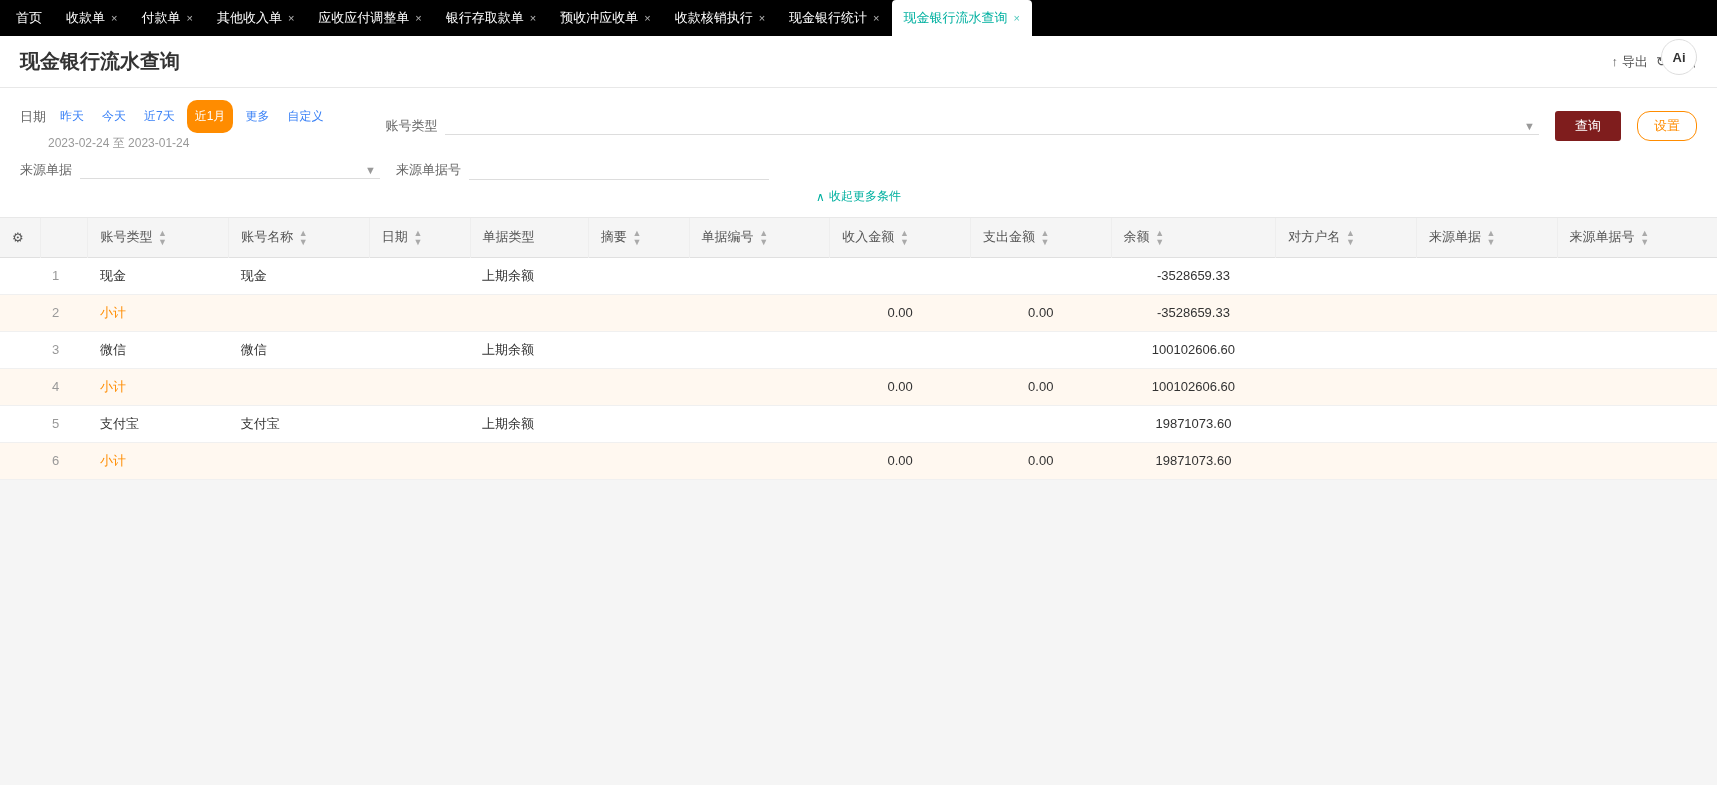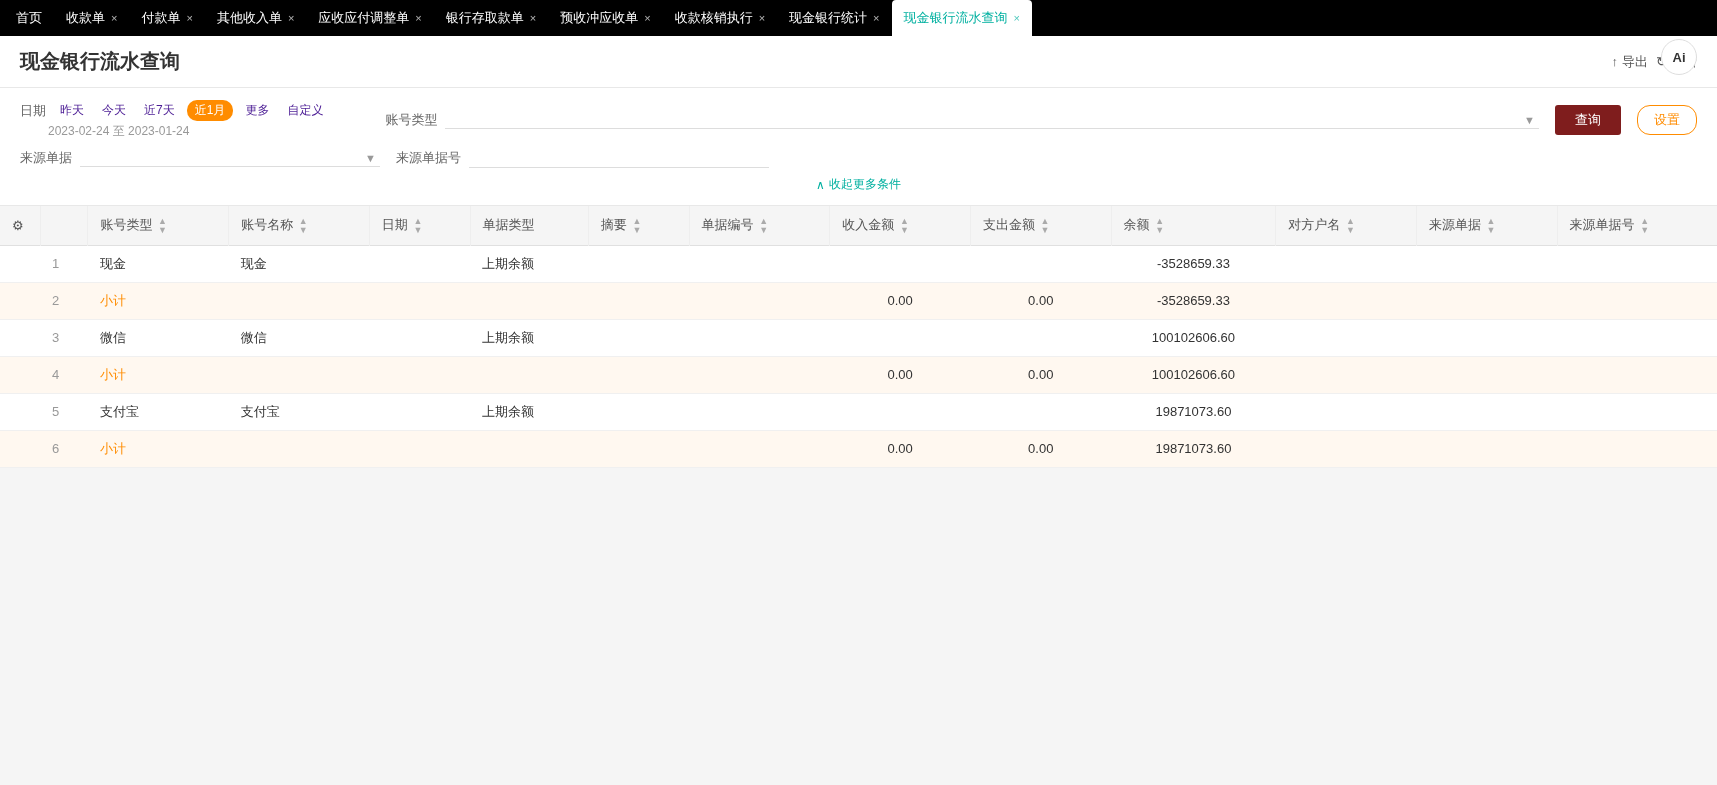--- a/index.html
+++ b/index.html
@@ -84,29 +84,29 @@
       white-space: nowrap;
     }
     .date-shortcuts {
       display: flex;
       align-items: center;
       gap: 6px;
     }
     .date-shortcut-btn {
       padding: 2px 6px;
       cursor: pointer;
-      color: #4c1d95;
+      color: #3b82f6;
       font-size: 12px;
       border-radius: 3px;
     }
     .date-shortcut-btn.active {
       background: #ff8c00;
       color: #fff;
       border-radius: 10px;
-      padding: 2px 8px;
+      padding: 8px 8px;
     }
     .date-range-text {
       font-size: 12px;
       color: #999;
       margin-top: 2px;
     }
     .filter-select {
       display: flex;
       align-items: center;
       gap: 4px;

